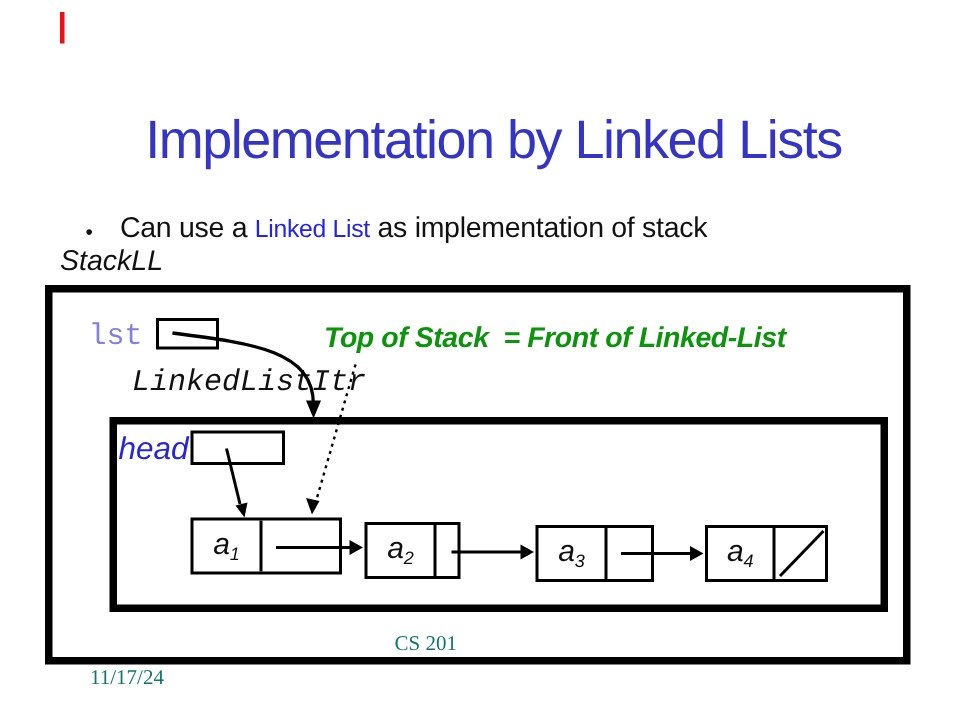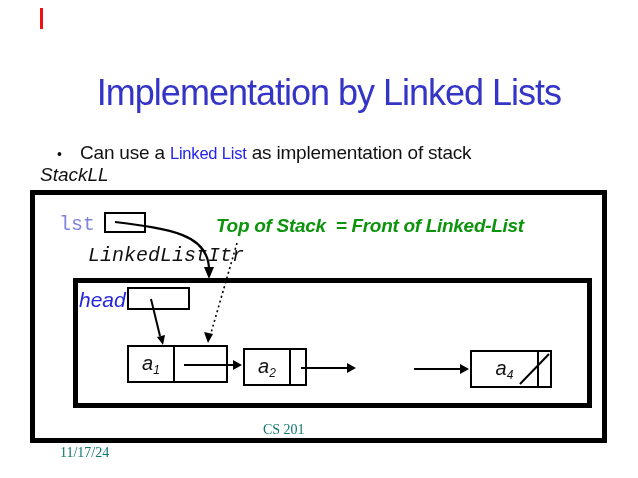--- a/index.html
+++ b/index.html
@@ -43,21 +43,21 @@
     display:flex; align-items:center; justify-content:center;
   }
   .node .cell-ptr { flex:1; }
   .node-label { font-size:20px; font-style:italic; }
   .node-label .sub { font-size:12px; font-style:italic; vertical-align:-4px; }
 
   .node1 { left:127px; top:345px; width:101px; height:38px; }
   .node2 { left:243px; top:348px; width:64px; height:38px; }
   .node3 { left:357px; top:350px; width:79px; height:38px; }
   .node4 { left:470px; top:350px; width:82px; height:38px; }
-  .node4 .cell-data { width:67px; }
+  .node4 .cell-data { width:45px; }
 
   .overlay { left:0; top:0; width:638px; height:478px; pointer-events:none; }
 
   .footer { font-family:Liberation Serif, serif; font-size:14px; color:#0f766e; }
   .footer-date { left:60px; top:445px; }
   .footer-course { left:263px; top:422px;text-align:center; }
 </style>
 </head>
 <body>
 
@@ -91,20 +91,26 @@
     <div class="cell-ptr"></div>
   </div>
 
   <div class="abs node node2">
     <div class="cell-data">
       <span class="node-label"><span>a</span><span class="sub">2</span></span>
     </div>
     <div class="cell-ptr"></div>
   </div>
 
+  <div class="abs node node3">
+    <div class="cell-data">
+      <span class="node-label"><span>a</span><span class="sub">3</span></span>
+    </div>
+    <div class="cell-ptr"></div>
+  </div>
 
   <div class="abs node node4">
     <div class="cell-data">
       <span class="node-label"><span>a</span><span class="sub">4</span></span>
     </div>
     <div class="cell-ptr"></div>
   </div>
 
   <svg class="abs overlay" viewBox="0 0 638 478" xmlns="http://www.w3.org/2000/svg">
     <g>

